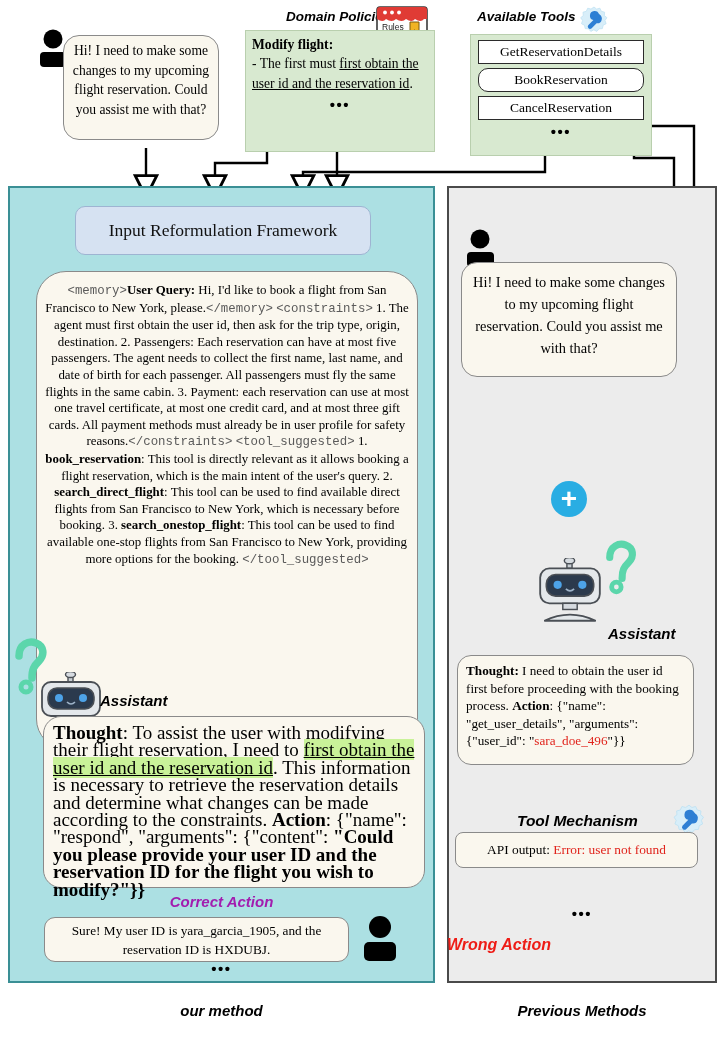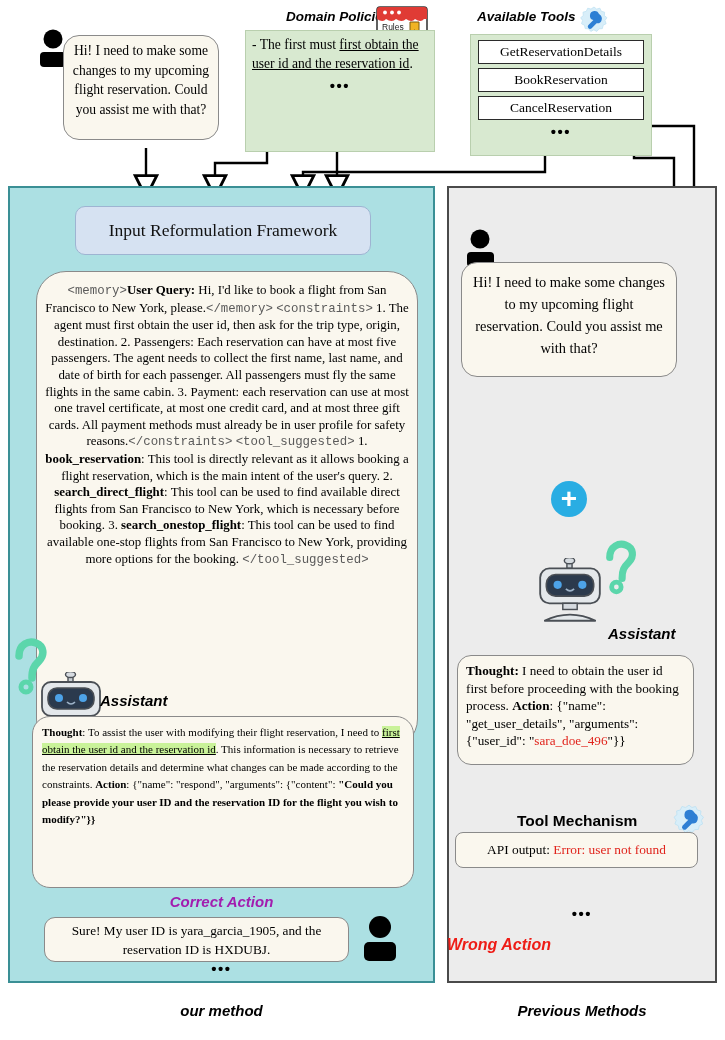--- a/index.html
+++ b/index.html
@@ -75,24 +75,24 @@
     padding:10px 8px 8px 8px;
     font-size:12.9px; line-height:16.6px;
     text-align:center;
     overflow:hidden;
   }
   #prompt-bubble .tag { font-family:"Liberation Mono", monospace; font-size:12.4px; color:#5a5a5a; }
   #prompt-bubble b { font-weight:bold; }
 
   
   #assistant-bubble-left {
-    left:32px; top:716px; width:382px; height:172px;
+    left:43px; top:716px; width:382px; height:172px;
     border-radius:18px;
     padding:7px 9px;
-    font-size:11px; line-height:17.4px;
+    font-size:19px; line-height:17.4px;
     text-align:left;
   }
   .hl {
     background:#c9f299;
     text-decoration:underline;
     text-decoration-thickness:1px;
   }
 
   
   #correct-action-label {
@@ -159,21 +159,21 @@
   }
 
   
   .assistant-label {
     font-family:"Liberation Sans", sans-serif;
     font-weight:bold; font-style:italic; font-size:15px; color:#000;
     white-space:nowrap;
   }
   .tool-mech-label {
     font-family:"Liberation Sans", sans-serif;
-    font-weight:bold; font-size:15.5px; color:#000;
+    font-weight:bold; font-style:italic; font-size:15.5px; color:#000;
     white-space:nowrap;
   }
 
   svg { display:block; }
 </style>
 </head>
 <body>
 
 <div id="root">
 
@@ -225,40 +225,41 @@
     <text x="8" y="24.5" font-family="Liberation Sans, sans-serif" font-size="8.5" fill="#222">Rules</text>
     <path d="M36,17 h9 v12 l-4.5,-4 l-4.5,4 z" fill="#f0b323" stroke="#7a5a10" stroke-width="1"></path>
     <rect x="7" y="29" width="7" height="7" fill="#3f6ec2" stroke="#24407a" stroke-width="1"></rect>
     <path d="M8.5,32.5 l2,2 l3,-3.6" stroke="#fff" stroke-width="1.4" fill="none"></path>
     <rect x="17" y="30.5" width="30" height="1.7" fill="#6c6c6c"></rect>
     <rect x="17" y="34" width="24" height="1.7" fill="#6c6c6c"></rect>
     <rect x="7" y="38" width="7" height="5" fill="#3f6ec2" stroke="#24407a" stroke-width="1"></rect>
   </svg>
 
   <div class="abs green-box" style="left:245px;top:30px;width:190px;height:122px;padding:4px 6px;font-size:13.6px;line-height:19.4px;">
+    <div style="font-weight:bold;">Modify flight:</div>
     <div>
       <span>- The first must </span><span style="text-decoration:underline;">first obtain the user id and the reservation id</span><span>.</span>
     </div>
     <div class="dots" style="margin-top:2px;">•••</div>
   </div>
 
   <div class="abs section-title" style="left:477px;top:9px;">Available Tools</div>
 
   <svg class="abs" style="left:578px;top:6px;width:32px;height:32px;" viewBox="0 0 32 32">
     <path d="M16,1 l2.6,2.1 l3.3,-0.9 l1.4,3.1 l3.3,0.9 l-0.3,3.4 l2.6,2.1 l-1.9,2.8 l1.1,3.2 l-3,1.6
              l-0.7,3.3 l-3.4,0.2 l-2.2,2.6 l-3,-1.6 l-3,1.6 l-2.2,-2.6 l-3.4,-0.2 l-0.7,-3.3 l-3,-1.6
              l1.1,-3.2 l-1.9,-2.8 l2.6,-2.1 l-0.3,-3.4 l3.3,-0.9 l1.4,-3.1 l3.3,0.9 z" fill="#d8eef9" stroke="#c0e2f3" stroke-width="0.8"></path>
     <path d="M21,8.5 a4.6,4.6 0 1 0 -5.6,5.6 l-5.2,5.2 a2.3,2.3 0 0 0 3.2,3.2 l5.2,-5.2
              a4.6,4.6 0 0 0 2.4,-8.8 z M18.7,11.2 l-2.6,-2.6" fill="#2d7fd4"></path>
     <path d="M20.6,7.6 l-3.3,3.3 l2.3,2.3 l3.3,-3.3" fill="#2d7fd4"></path>
   </svg>
 
   <div class="abs green-box" style="left:470px;top:34px;width:182px;height:122px;padding:5px 7px;">
     <div class="tool-chip">GetReservationDetails</div>
-    <div class="tool-chip" style="margin-top:4px;">BookReservation</div>
+    <div class="tool-chip" style="margin-top:4px;border-radius:10px;">BookReservation</div>
     <div class="tool-chip" style="margin-top:4px;">CancelReservation</div>
     <div class="dots" style="margin-top:3px;">•••</div>
   </div>
 
   <div class="abs" id="left-panel"></div>
 
   <div class="abs" id="framework-box">Input Reformulation Framework</div>
 
   <div class="abs bubble" id="prompt-bubble">
     <span class="tag">&lt;memory&gt;</span><b>User Query:</b><span> Hi, I'd like to book a flight from San Francisco to New York, please.</span><span class="tag">&lt;/memory&gt;</span>

